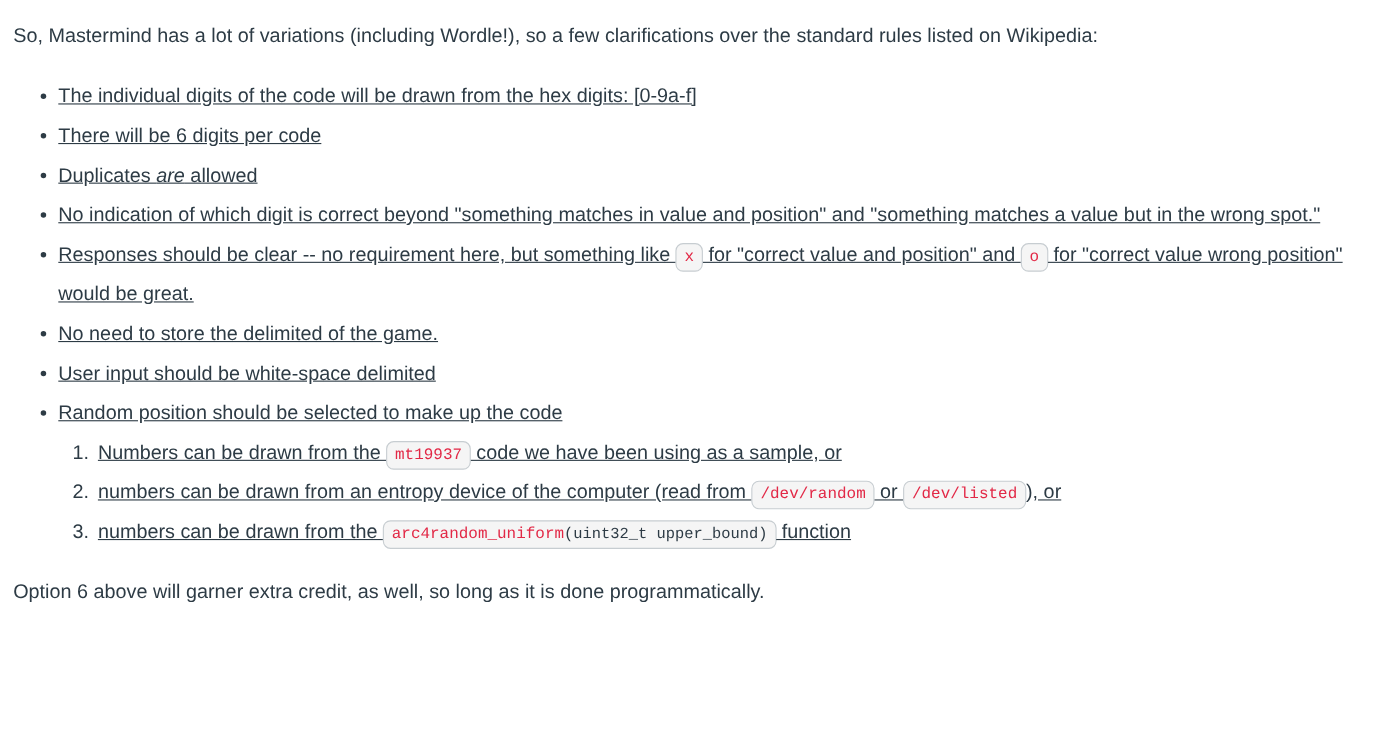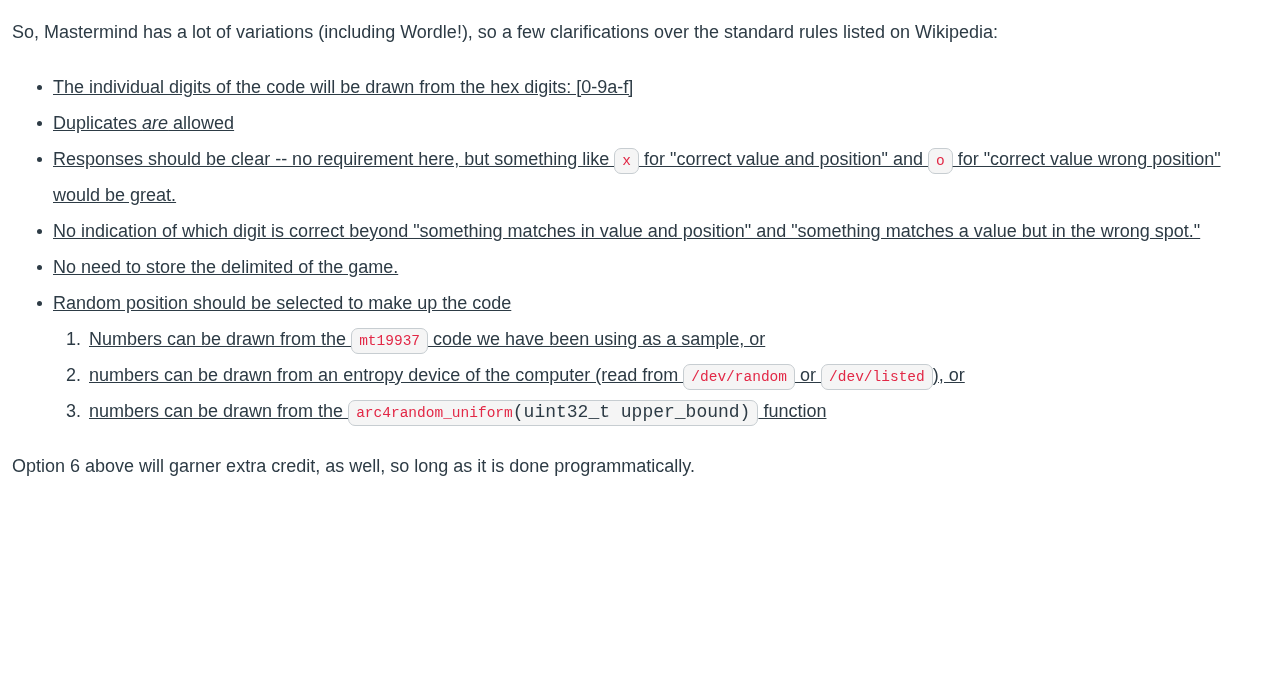--- a/index.html
+++ b/index.html
@@ -69,37 +69,39 @@
     line-height: 22px;
     font-family: "Liberation Mono", "DejaVu Sans Mono", monospace;
     vertical-align: baseline;
   }
   .code-red {
     color: var(--code-red);
     font-size: 14.5px;
   }
   .code-dark {
     color: var(--text);
-    font-size: 18px;
+    font-size: 14px;
   }
   em { font-style: italic; }
 </style>
 </head>
 <body>
 
 <div class="doc">
 
   <p>So, Mastermind has a lot of variations (including Wordle!), so a few clarifications over the standard rules listed on Wikipedia:</p>
 
   <ul class="rules">
     <li><span>The individual digits of the code will be drawn from the hex digits: [0-9a-f]</span></li>
+    <li><span>There will be 6 digits per code</span></li>
     <li><span>Duplicates <em>are</em> allowed</span></li>
+    <li><span>No indication of which digit is correct beyond "something matches in value and position" and "something matches a value but in the wrong spot."</span></li>
     <li><span>Responses should be clear -- no requirement here, but something like <span class="chip"><span class="code-red">x</span></span> for "correct value and position" and <span class="chip"><span class="code-red">o</span></span> for "correct value wrong position" would be great.</span></li>
-    <li><span>No indication of which digit is correct beyond "something matches in value and position" and "something matches a value but in the wrong spot."</span></li>
     <li><span>No need to store the delimited of the game.</span></li>
+    <li><span>User input should be white-space delimited</span></li>
     <li>
       <span>Random position should be selected to make up the code</span>
       <ol class="options">
         <li><span>Numbers can be drawn from the <span class="chip"><span class="code-red">mt19937</span></span> code we have been using as a sample, or</span></li>
         <li><span>numbers can be drawn from an entropy device of the computer (read from <span class="chip"><span class="code-red">/dev/random</span></span> or <span class="chip"><span class="code-red">/dev/listed</span></span>), or</span></li>
         <li><span>numbers can be drawn from the <span class="chip"><span class="code-red">arc4random_uniform</span><span class="code-dark">(uint32_t upper_bound)</span></span> function</span></li>
       </ol>
     </li>
   </ul>
 

